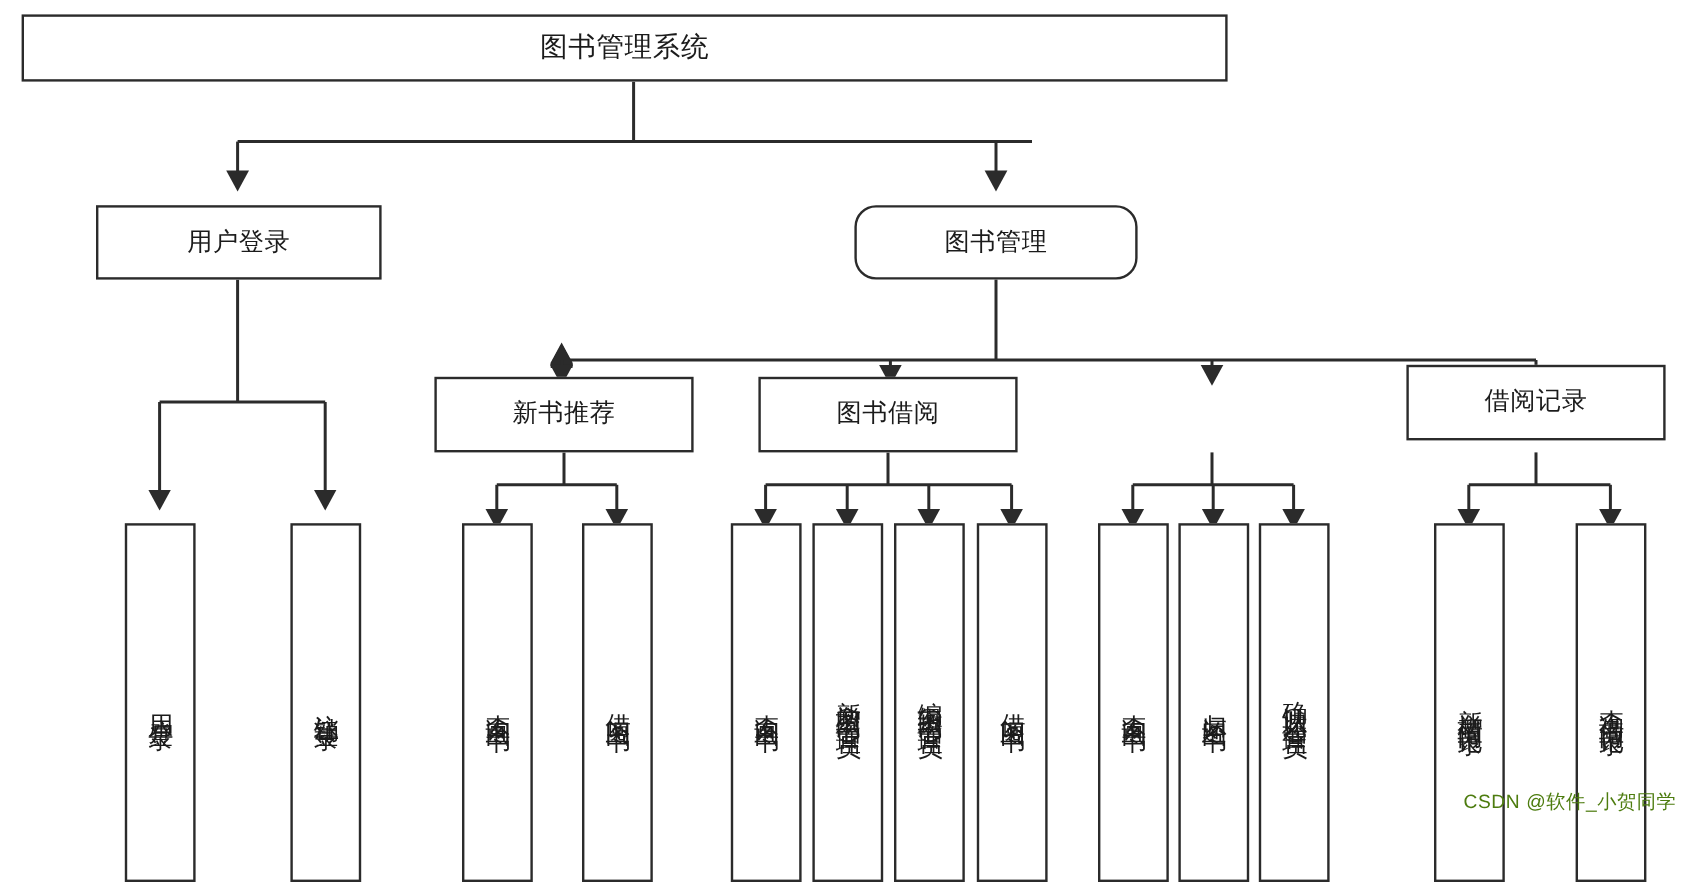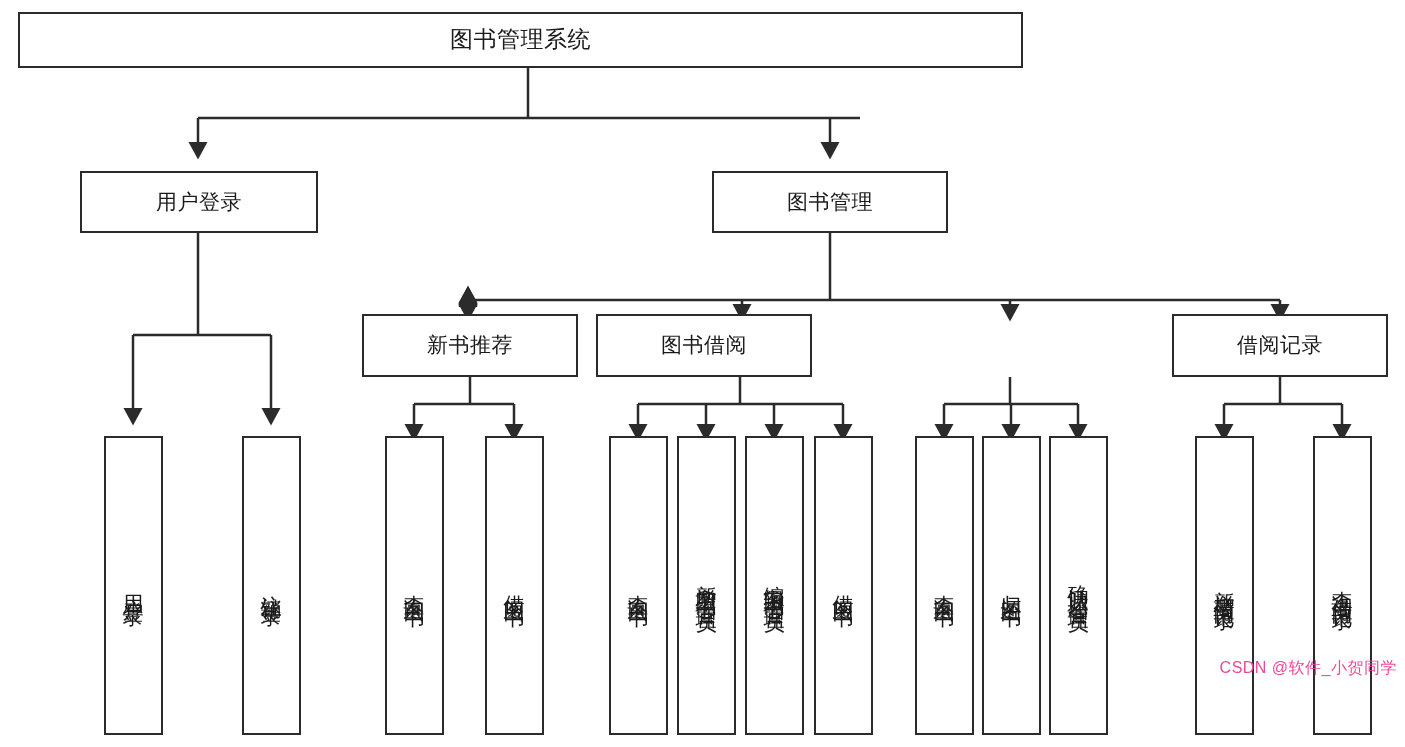--- a/index.html
+++ b/index.html
@@ -57,21 +57,21 @@
     line-height: 1.0;
     letter-spacing: 4px;
     white-space: nowrap;
     max-height: 290px;
   }
   .watermark {
     position: absolute;
     right: 8px;
     bottom: 4px;
     font-size: 16px;
-    color: #ec4899;
+    color: #4d7c0f;
     letter-spacing: 0.5px;
     white-space: nowrap;
     pointer-events: none;
   }
 </style>
 </head>
 <body>
 
 <div id="diagram-root">
 
@@ -153,31 +153,31 @@
     </g>
   </svg>
 
   <div class="node level-root" style="left:18px; top:12px; width:1005px; height:56px;">
     <span class="node-label">图书管理系统</span>
   </div>
 
   <div class="node level-1" style="left:80px; top:171px; width:238px; height:62px;">
     <span class="node-label">用户登录</span>
   </div>
-  <div class="node level-1" style="left:712px; top:171px; width:236px; height:62px;">
+  <div class="node level-1" style="left:712px; top:171px; width:236px; height:62px;border-radius:18px;">
     <span class="node-label">图书管理</span>
   </div>
 
   <div class="node level-2" style="left:362px; top:314px; width:216px; height:63px;justify-content:center;">
     <span class="node-label">新书推荐</span>
   </div>
-  <div class="node level-2" style="left:596px; top:314px; width:216px; height:63px;">
+  <div class="node level-2" style="left:632px; top:314px; width:216px; height:63px;">
     <span class="node-label">图书借阅</span>
   </div>
-  <div class="node level-2" style="left:1172px; top:314px; width:216px; height:63px;">
+  <div class="node level-2" style="left:1172px; top:304px; width:216px; height:63px;">
     <span class="node-label">借阅记录</span>
   </div>
 
   <div class="node vertical" style="left:104px; top:436px; width:59px; height:299px;">
     <span class="node-label">用户登录</span>
   </div>
   <div class="node vertical" style="left:242px; top:436px; width:59px; height:299px;">
     <span class="node-label">注销登录</span>
   </div>
 

